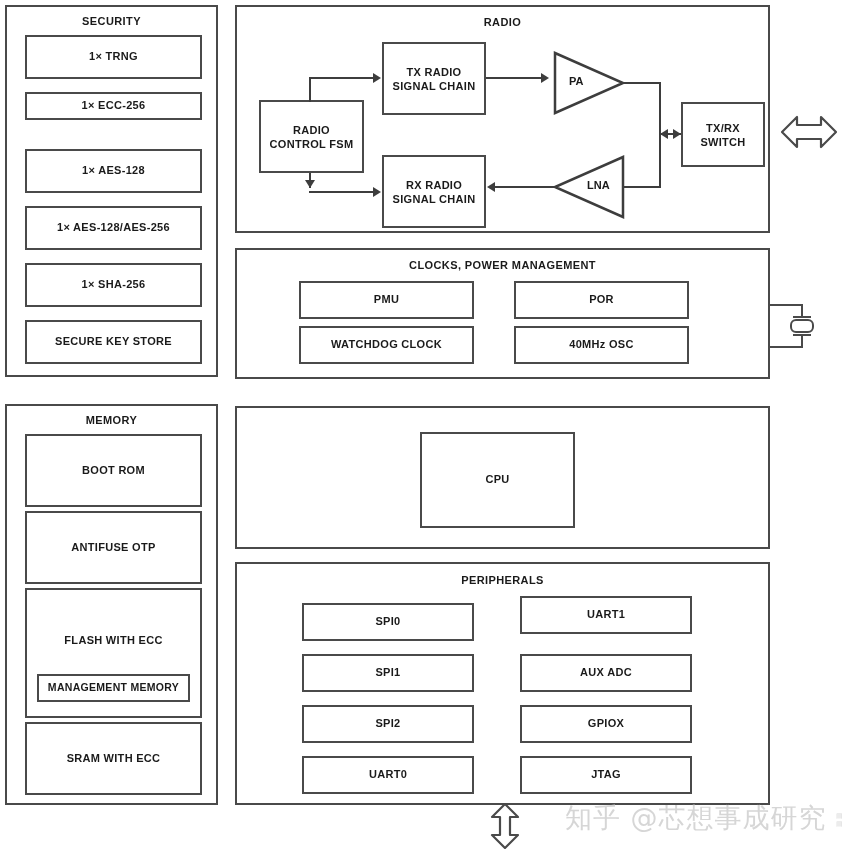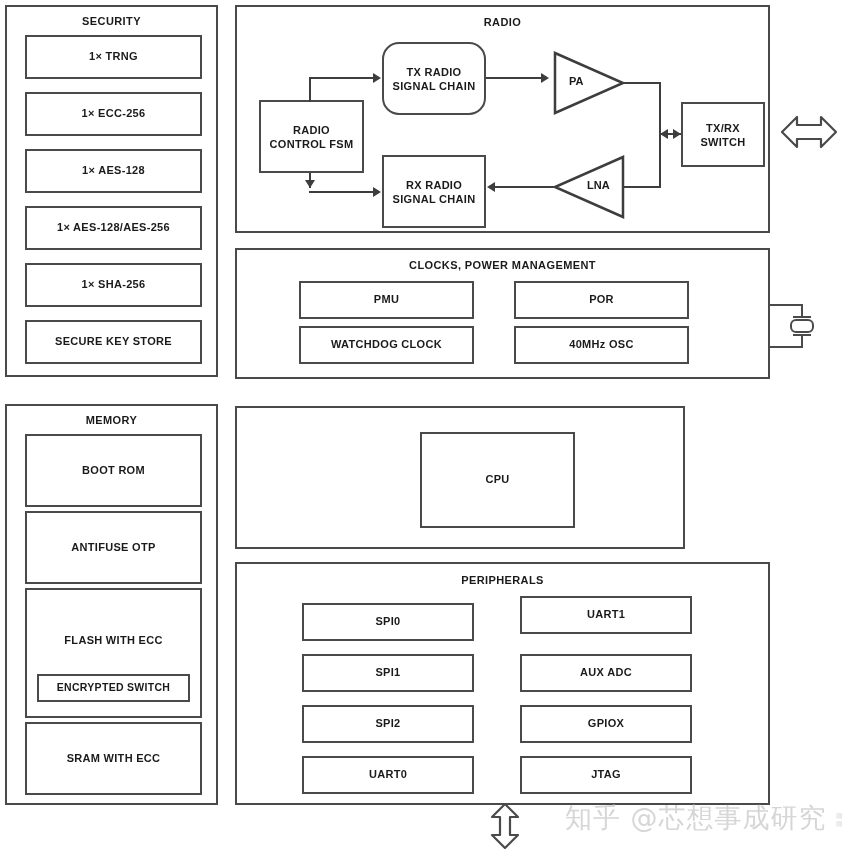--- a/index.html
+++ b/index.html
@@ -114,58 +114,58 @@
 </head>
 <body>
 
 <div id="canvas">
 
   <div class="group" style="left:5px; top:5px; width:213px; height:372px;">
     <div class="group-title" style="top:8px;">SECURITY</div>
 
     <div class="blk" style="left:18px; top:28px; width:177px; height:44px;">1× TRNG</div>
 
-    <div class="blk" style="left:18px; top:85px; width:177px; height:44px;">1× ECC-256</div>
+    <div class="blk" style="left:18px; top:85px; width:177px; height:28px;">1× ECC-256</div>
 
     <div class="blk" style="left:18px; top:142px; width:177px; height:44px;">1× AES-128</div>
 
     <div class="blk" style="left:18px; top:199px; width:177px; height:44px;">1× AES-128/AES-256</div>
 
     <div class="blk" style="left:18px; top:256px; width:177px; height:44px;">1× SHA-256</div>
 
     <div class="blk" style="left:18px; top:313px; width:177px; height:44px;">SECURE KEY STORE</div>
   </div>
 
   <div class="group" style="left:5px; top:404px; width:213px; height:401px;">
     <div class="group-title" style="top:8px;">MEMORY</div>
 
     <div class="blk" style="left:18px; top:28px; width:177px; height:73px;">BOOT ROM</div>
 
     <div class="blk" style="left:18px; top:105px; width:177px; height:73px;">ANTIFUSE OTP</div>
 
     <div class="blk" style="left:18px; top:182px; width:177px; height:130px; display:block; position:absolute;">
       <div style="position:absolute; left:0; right:0; top:44px; text-align:center;
                   font-size:11px; font-weight:bold; color:#1a1a1a; letter-spacing:0.3px;">FLASH WITH ECC</div>
-      <div class="blk" style="left:10px; top:84px; width:153px; height:28px; font-size:10.5px;">ENCRYPTED SWITCH</div>
+      <div class="blk" style="left:10px; top:84px; width:153px; height:28px; font-size:10.5px;">MANAGEMENT MEMORY</div>
     </div>
 
     <div class="blk" style="left:18px; top:316px; width:177px; height:73px;">SRAM WITH ECC</div>
   </div>
 
   <div class="group" style="left:235px; top:5px; width:535px; height:228px;">
     <div class="group-title" style="top:9px;">RADIO</div>
 
     <div class="blk" style="left:22px; top:93px; width:105px; height:73px; display:block; position:absolute;">
       <div style="position:absolute; left:0; right:0; top:50%; transform:translateY(-50%); text-align:center;">
         <div style="font-size:11px; font-weight:bold; color:#1a1a1a; line-height:1.3;">RADIO</div>
         <div style="font-size:11px; font-weight:bold; color:#1a1a1a; line-height:1.3;">CONTROL FSM</div>
       </div>
     </div>
 
-    <div class="blk" style="left:145px; top:35px; width:104px; height:73px; display:block; position:absolute;border-radius:17px;">
+    <div class="blk" style="left:145px; top:35px; width:104px; height:73px; display:block; position:absolute;">
       <div style="position:absolute; left:0; right:0; top:50%; transform:translateY(-50%); text-align:center;">
         <div style="font-size:11px; font-weight:bold; color:#1a1a1a; line-height:1.3;">TX RADIO</div>
         <div style="font-size:11px; font-weight:bold; color:#1a1a1a; line-height:1.3;">SIGNAL CHAIN</div>
       </div>
     </div>
 
     <div class="blk" style="left:145px; top:148px; width:104px; height:73px; display:block; position:absolute;">
       <div style="position:absolute; left:0; right:0; top:50%; transform:translateY(-50%); text-align:center;">
         <div style="font-size:11px; font-weight:bold; color:#1a1a1a; line-height:1.3;">RX RADIO</div>
         <div style="font-size:11px; font-weight:bold; color:#1a1a1a; line-height:1.3;">SIGNAL CHAIN</div>
@@ -243,21 +243,21 @@
 
       <path d="M0,52 L34,52 L34,40" fill="none" stroke="#4a4a4a" stroke-width="2"></path>
 
       <line x1="25" y1="22" x2="43" y2="22" stroke="#4a4a4a" stroke-width="2"></line>
       <line x1="25" y1="40" x2="43" y2="40" stroke="#4a4a4a" stroke-width="2"></line>
 
       <rect x="23" y="25" width="22" height="12" rx="5" ry="5" fill="#ffffff" stroke="#4a4a4a" stroke-width="2"></rect>
     </svg>
   </div>
 
-  <div class="group" style="left:235px; top:406px; width:450px; height:143px;">
+  <div class="group" style="left:235px; top:406px; width:535px; height:143px;">
     <div class="blk" style="left:183px; top:24px; width:155px; height:96px;">CPU</div>
   </div>
 
   <div class="group" style="left:235px; top:562px; width:535px; height:243px;">
     <div class="group-title" style="top:10px;">PERIPHERALS</div>
 
     <div class="blk" style="left:65px; top:39px; width:172px; height:38px;">SPI0</div>
     <div class="blk" style="left:65px; top:90px; width:172px; height:38px;">SPI1</div>
     <div class="blk" style="left:65px; top:141px; width:172px; height:38px;">SPI2</div>
     <div class="blk" style="left:65px; top:192px; width:172px; height:38px;">UART0</div>

